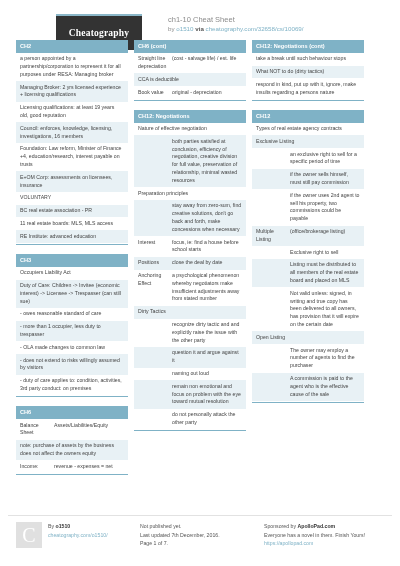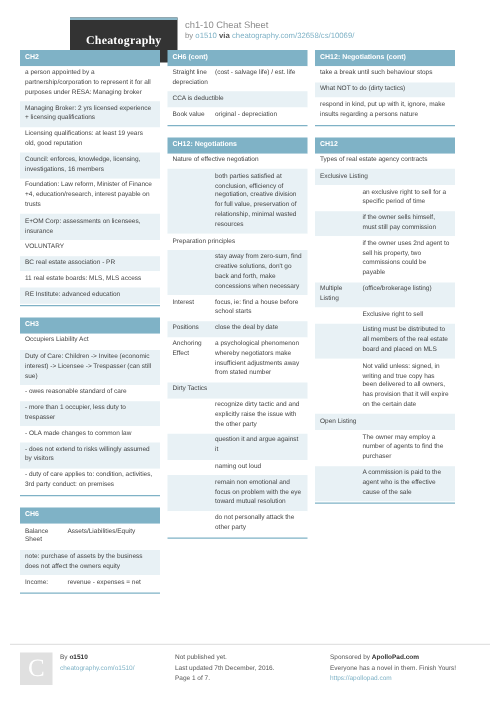--- a/index.html
+++ b/index.html
@@ -38,21 +38,21 @@
     font-family: "Liberation Serif", serif;
     font-size: 9.5px;
     font-weight: bold;
     display: flex;
     align-items: center;
     justify-content: center;
     letter-spacing: .2px;
     box-sizing: border-box;
   }
   .title-wrap {
-    margin-left: 6px;
+    margin-left: 26px;
     line-height: 1.35;
     padding-top: 1px;
   }
   .sheet-title {
     font-size: 7.5px;
     color: #8c8c8c;
   }
   .byline {
     font-size: 6.2px;
     color: #8c8c8c;

